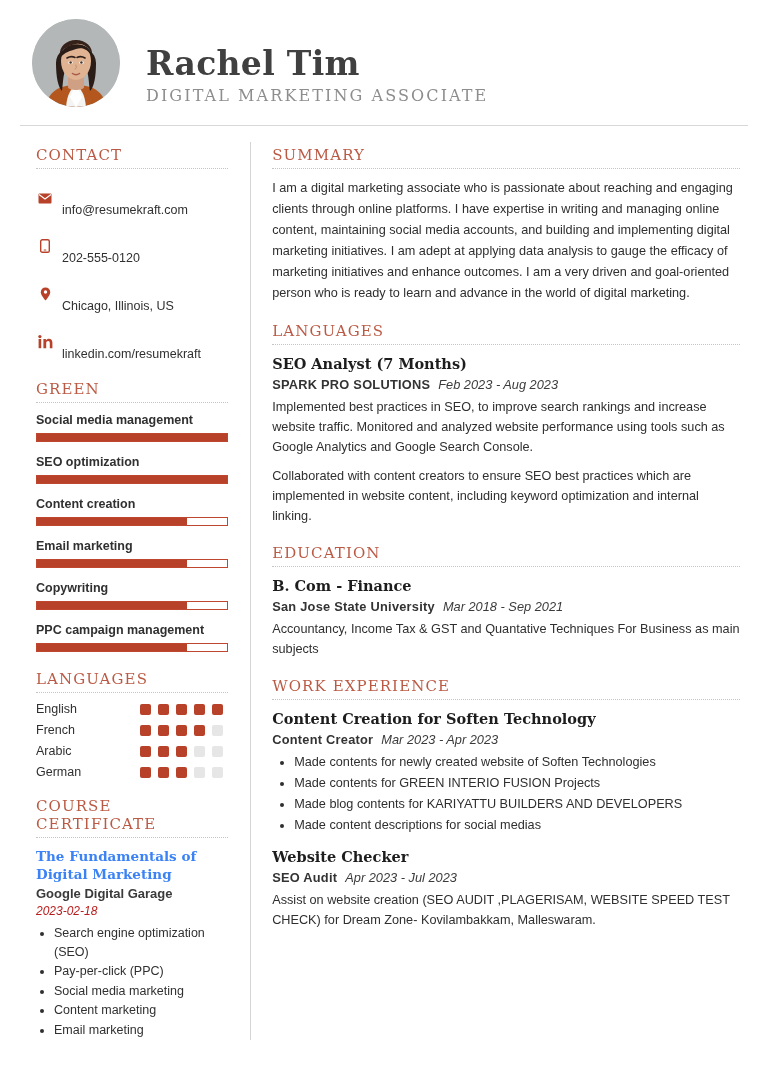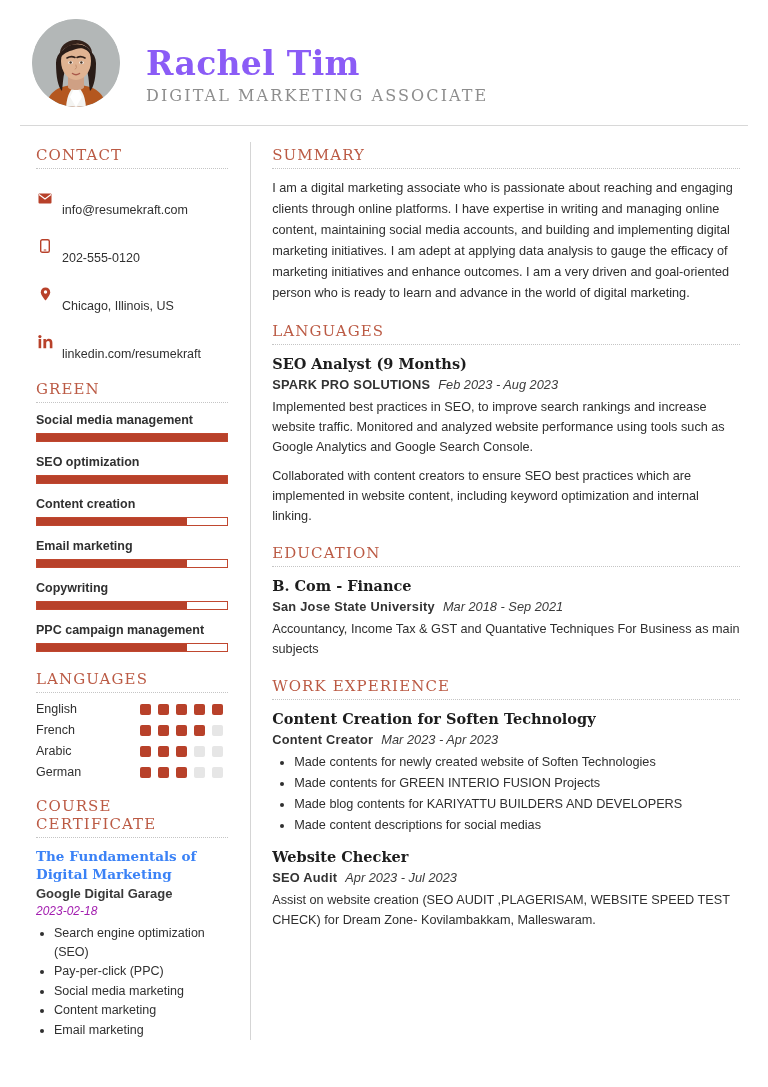--- a/index.html
+++ b/index.html
@@ -41,21 +41,21 @@
 
   .header-text {
     margin-left: 26px;
     padding-top: 2px;
   }
   .name {
     font-family: "DejaVu Serif", serif;
     font-weight: bold;
     font-size: 33px;
     line-height: 38px;
-    color: #8b5cf6;
+    color: #404040;
     letter-spacing: 0.3px;
     margin-top: 24px;
   }
   .job-title {
     font-family: "DejaVu Serif", serif;
     font-size: 16px;
     line-height: 22px;
     color: #8d8d8d;
     letter-spacing: 2.1px;
     margin-top: 2px;
@@ -188,21 +188,21 @@
     font-size: 13px;
     font-weight: bold;
     line-height: 18px;
     color: #3a3a3a;
     margin-top: 2px;
   }
   .cert-date {
     font-size: 12px;
     font-style: italic;
     line-height: 17px;
-    color: #a21caf;
+    color: #b91c1c;
   }
   ul.bullets {
     margin: 4px 0 0 0;
     padding-left: 18px;
   }
   ul.bullets li {
     font-size: 12.5px;
     line-height: 18.5px;
     color: #303030;
     margin-bottom: 1px;
@@ -460,21 +460,21 @@
 
     <div class="col-right">
 
       <div class="sec-head first">SUMMARY</div>
       <div class="sec-rule"></div>
       <p class="para">I am a digital marketing associate who is passionate about reaching and engaging clients through online platforms. I have expertise in writing and managing online content, maintaining social media accounts, and building and implementing digital marketing initiatives. I am adept at applying data analysis to gauge the efficacy of marketing initiatives and enhance outcomes. I am a very driven and goal-oriented person who is ready to learn and advance in the world of digital marketing.</p>
 
       <div class="sec-head">LANGUAGES</div>
       <div class="sec-rule"></div>
       <div class="entry">
-        <div class="entry-title">SEO Analyst (9 Months)</div>
+        <div class="entry-title">SEO Analyst (7 Months)</div>
         <div class="entry-meta">
           <span class="entry-org">SPARK PRO SOLUTIONS</span><span class="entry-date">Feb 2023 - Aug 2023</span>
         </div>
         <p class="entry-desc">Implemented best practices in SEO, to improve  search rankings and increase website traffic. Monitored and analyzed website performance using tools such as Google Analytics and Google Search Console.</p>
         <p class="entry-desc">Collaborated with content creators to ensure SEO best practices which are implemented in website content, including keyword optimization and internal linking.</p>
       </div>
 
       <div class="sec-head">EDUCATION</div>
       <div class="sec-rule"></div>
       <div class="entry">

